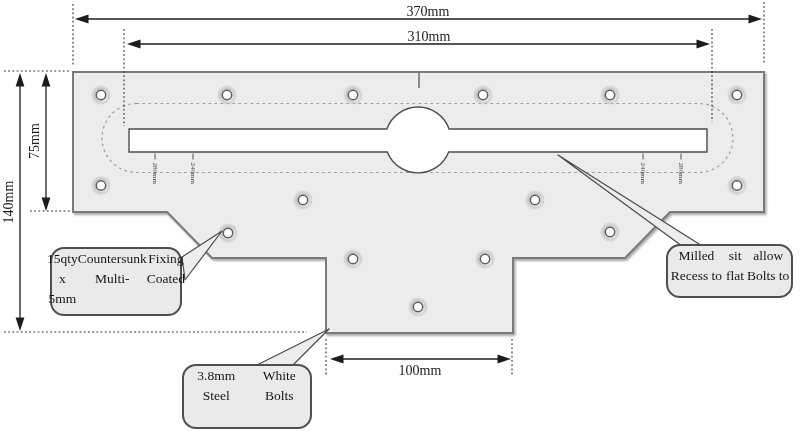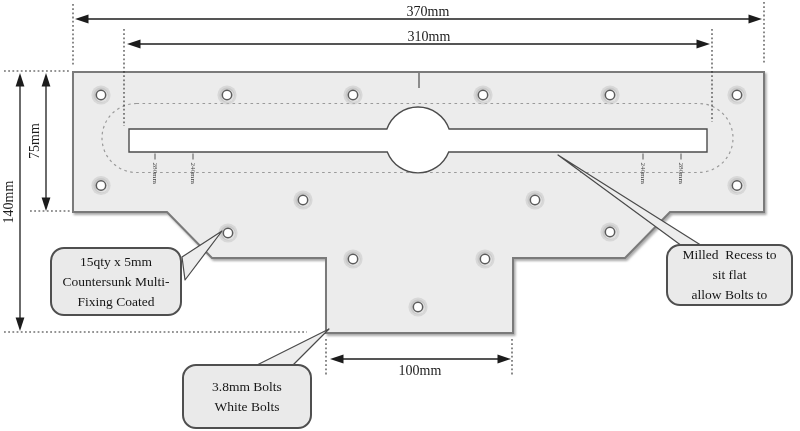--- a/index.html
+++ b/index.html
@@ -6,26 +6,26 @@
   #stage{
     position:relative;width:800px;height:431px;background:#ffffff;overflow:hidden;
     font-family:Liberation Serif, serif;
   }
   #stage svg{position:absolute;left:0;top:0;}
   .dim-text{font-size:14px;fill:#1c1c1c;}
   .recess-text{font-size:7px;fill:#3f3f3f;}
   .callout{
     position:absolute;box-sizing:border-box;
     background:#eaeaea;border:2px solid #4f4f4f;border-radius:14px;
-    display:flex;flex-direction:column;justify-content:center;
+    display:flex;flex-direction:row;justify-content:center;
     text-align:center;color:#161616;font-size:13.5px;line-height:20px;
   }
   .callout .line{white-space:pre-wrap;}
   #callout-fixing{left:50px;top:247px;width:132px;height:69px;}
-  #callout-milled{left:666px;top:244px;width:127px;height:62px;}
+  #callout-milled{left:666px;top:244px;width:127px;height:54px;}
   #callout-material{left:182px;top:364px;width:130px;height:65px;}
 </style>
 </head>
 <body>
 
 <div id="stage">
 
   <svg width="800" height="431" viewBox="0 0 800 431">
     <defs>
       <filter id="plateShadow" x="-5%" y="-5%" width="112%" height="112%">
@@ -140,17 +140,17 @@
     <div class="line">Fixing Coated</div>
   </div>
 
   <div id="callout-milled" class="callout">
     <div class="line">Milled  Recess to</div>
     <div class="line">sit flat</div>
     <div class="line">allow Bolts to</div>
   </div>
 
   <div id="callout-material" class="callout">
-    <div class="line">3.8mm Bolts</div>
+    <div class="line">3.8mm Steel</div>
     <div class="line">White Bolts</div>
   </div>
 
 </div>
 
 </body></html>

